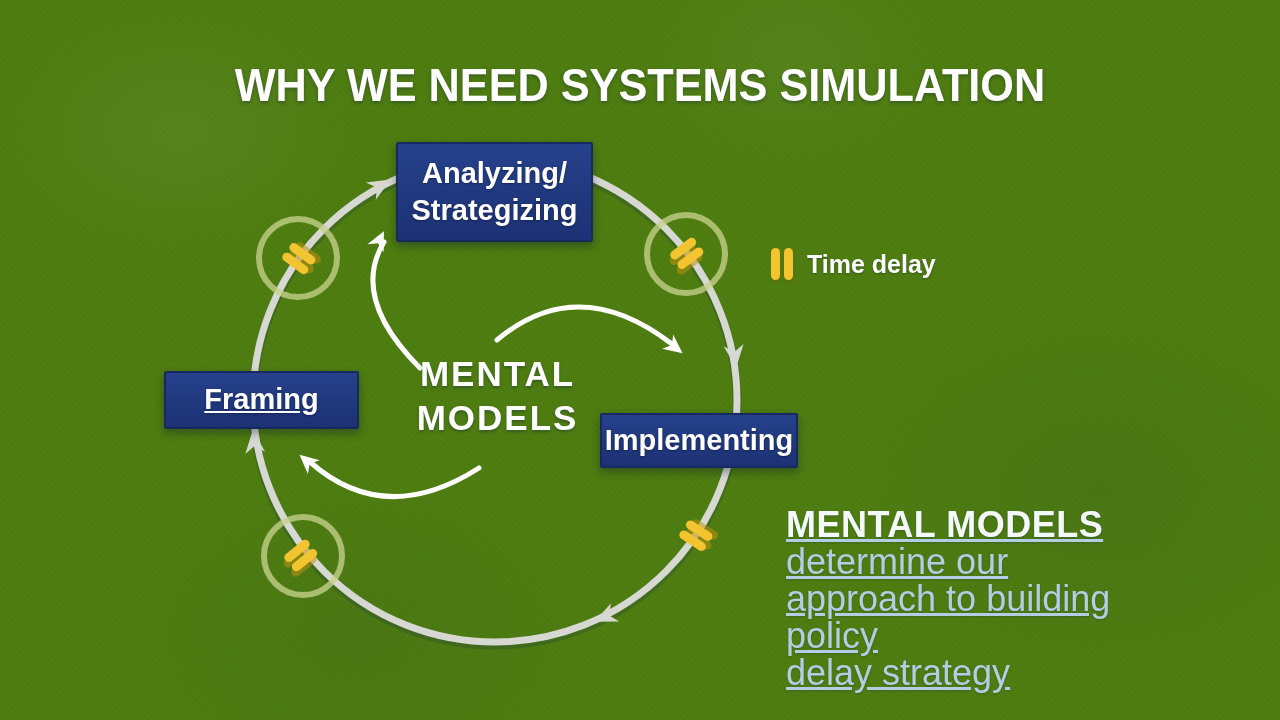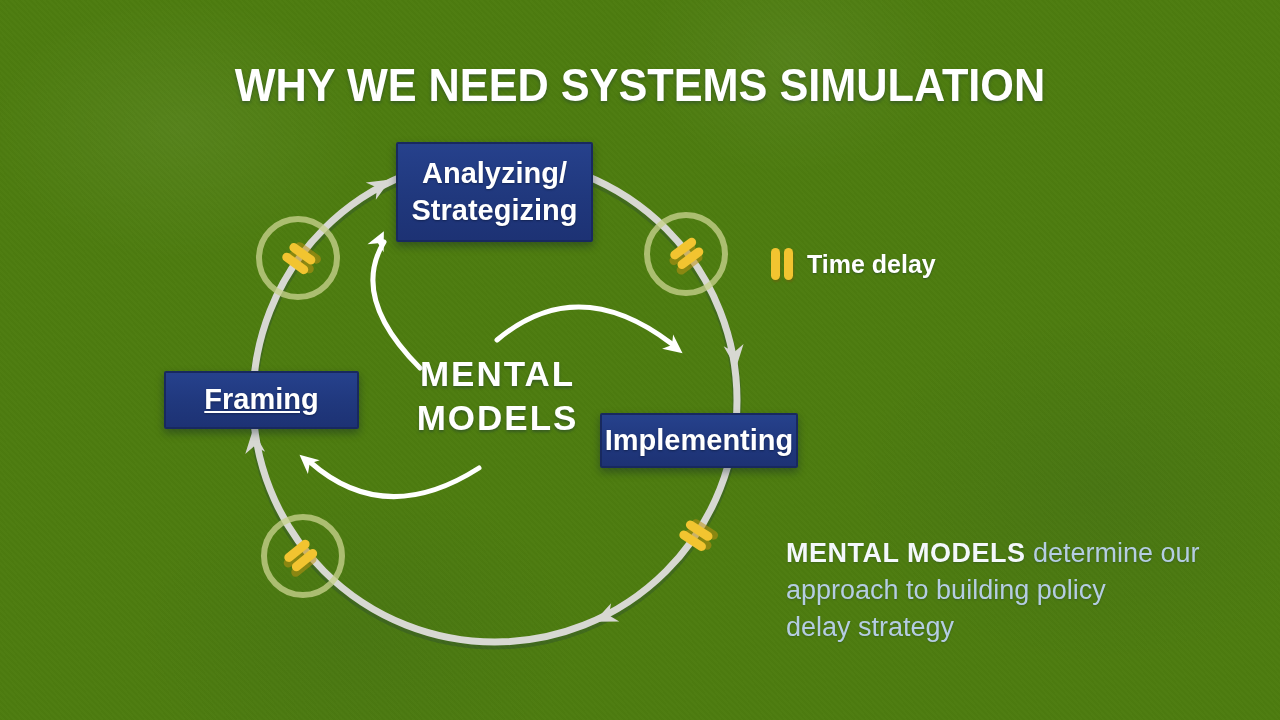--- a/index.html
+++ b/index.html
@@ -52,23 +52,24 @@
   .legend-bar{
     width:9px;height:32px;border-radius:4.5px;background:#f2c430;
     box-shadow:1px 2px 2px rgba(120,90,10,0.45);
   }
   .legend-bar + .legend-bar{margin-left:4px;}
   #legend-label{
     margin-left:14px;color:#ffffff;font-weight:bold;font-size:25px;
     text-shadow:0 1px 2px rgba(15,35,65,0.4);white-space:nowrap;
   }
   #caption{
-    position:absolute;left:786px;top:535px;width:420px;
-    font-size:27px;line-height:37px;color:#b5cde2;
+    position:absolute;left:786px;top:506px;width:420px;
+    font-size:36px;line-height:37px;color:#b5cde2;
     text-shadow:0 1px 2px rgba(15,35,65,0.25);
+    text-decoration:underline;
   }
   .caption-bold{color:#f4f8fb;font-weight:bold;letter-spacing:0.5px;}
 </style>
 </head>
 <body>
 
 <div id="stage">
   <div id="texture"></div>
 
   <h1 id="page-title">WHY WE NEED SYSTEMS SIMULATION</h1>

